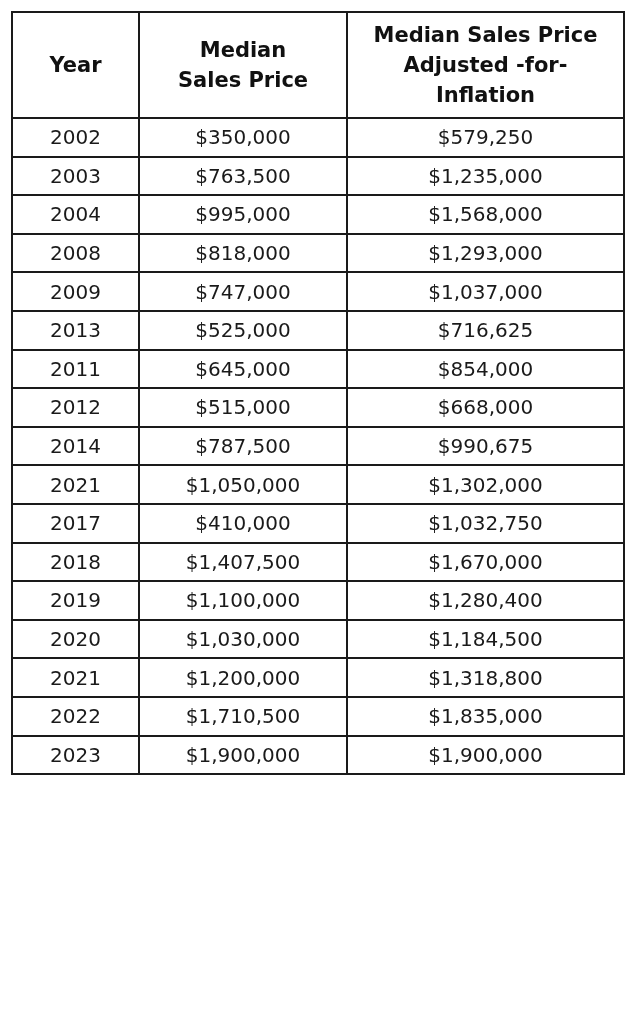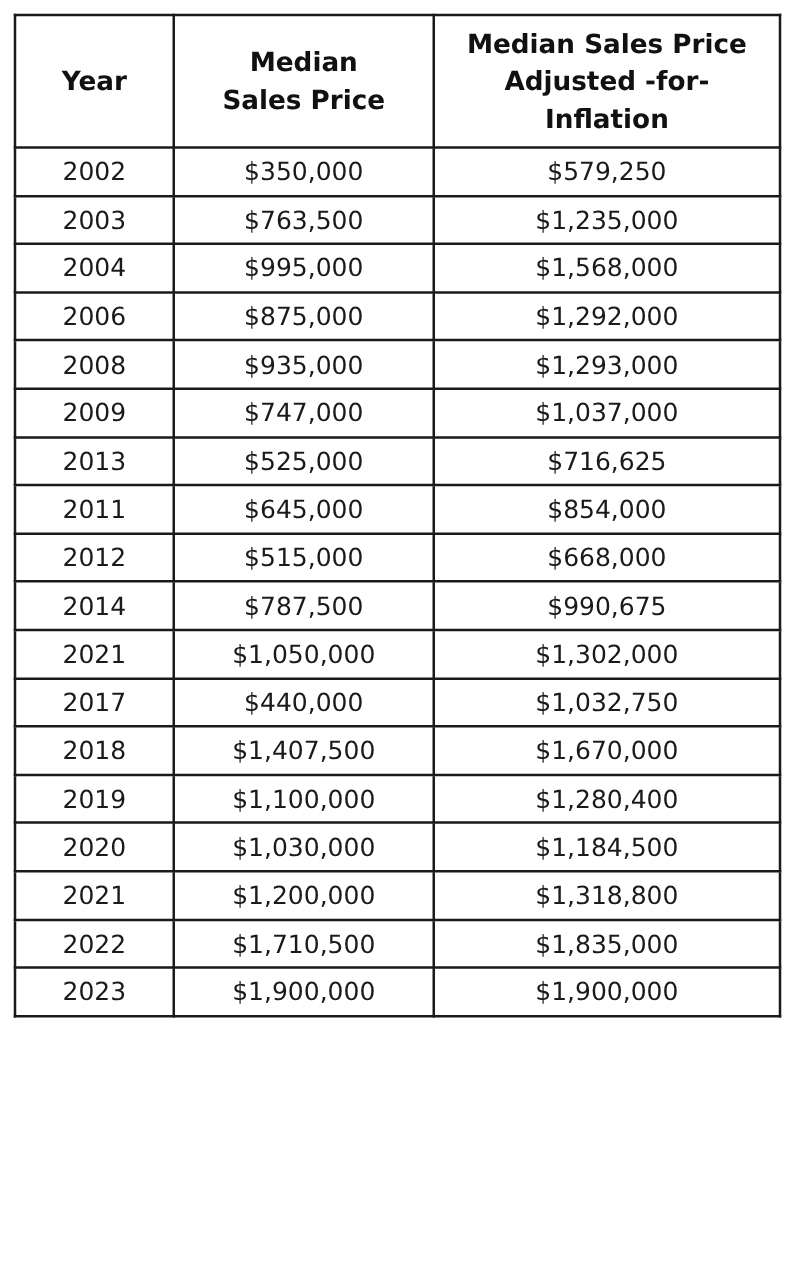--- a/index.html
+++ b/index.html
@@ -83,27 +83,22 @@
         <td>2003</td>
         <td>$763,500</td>
         <td>$1,235,000</td>
       </tr>
       <tr>
         <td>2004</td>
         <td>$995,000</td>
         <td>$1,568,000</td>
       </tr>
       <tr>
-        <td>2006</td>
-        <td>$875,000</td>
-        <td>$1,292,000</td>
-      </tr>
-      <tr>
         <td>2008</td>
-        <td>$935,000</td>
+        <td>$818,000</td>
         <td>$1,293,000</td>
       </tr>
       <tr>
         <td>2009</td>
         <td>$747,000</td>
         <td>$1,037,000</td>
       </tr>
       <tr>
         <td>2013</td>
         <td>$525,000</td>
@@ -124,21 +119,21 @@
         <td>$787,500</td>
         <td>$990,675</td>
       </tr>
       <tr>
         <td>2021</td>
         <td>$1,050,000</td>
         <td>$1,302,000</td>
       </tr>
       <tr>
         <td>2017</td>
-        <td>$440,000</td>
+        <td>$410,000</td>
         <td>$1,032,750</td>
       </tr>
       <tr>
         <td>2018</td>
         <td>$1,407,500</td>
         <td>$1,670,000</td>
       </tr>
       <tr>
         <td>2019</td>
         <td>$1,100,000</td>

